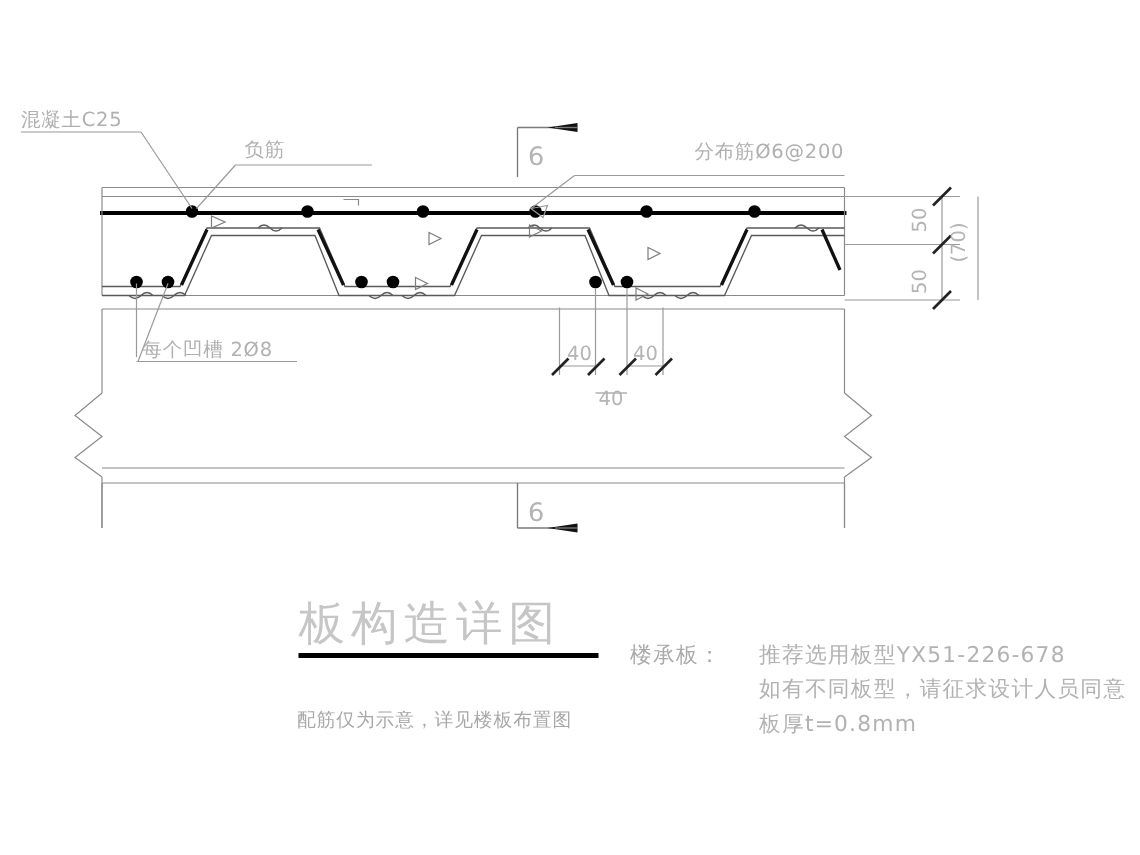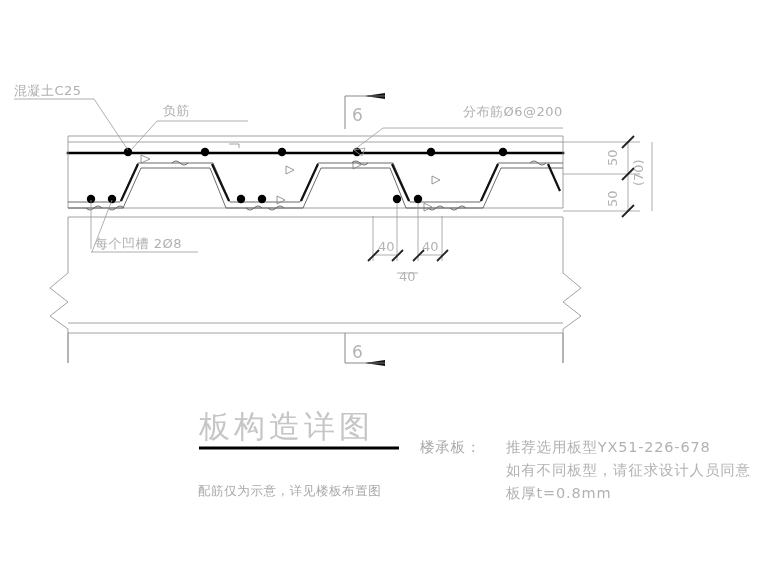--- a/index.html
+++ b/index.html
@@ -11,21 +11,21 @@
   body {
     width: 760px;
     height: 570px;
     position: relative;
     overflow: hidden;
     font-family: "DejaVu Sans", "Liberation Sans", sans-serif;
   }
   #canvas-root {
     position: absolute;
     left: 0;
-    top: 11px;
+    top: 0;
     width: 760px;
     height: 446px;
   }
   svg.dwg {
     display: block;
     width: 760px;
     height: 570px;
   }
   
   .ln-thin   { stroke: #8a8a8a; stroke-width: 0.8; fill: none; }

